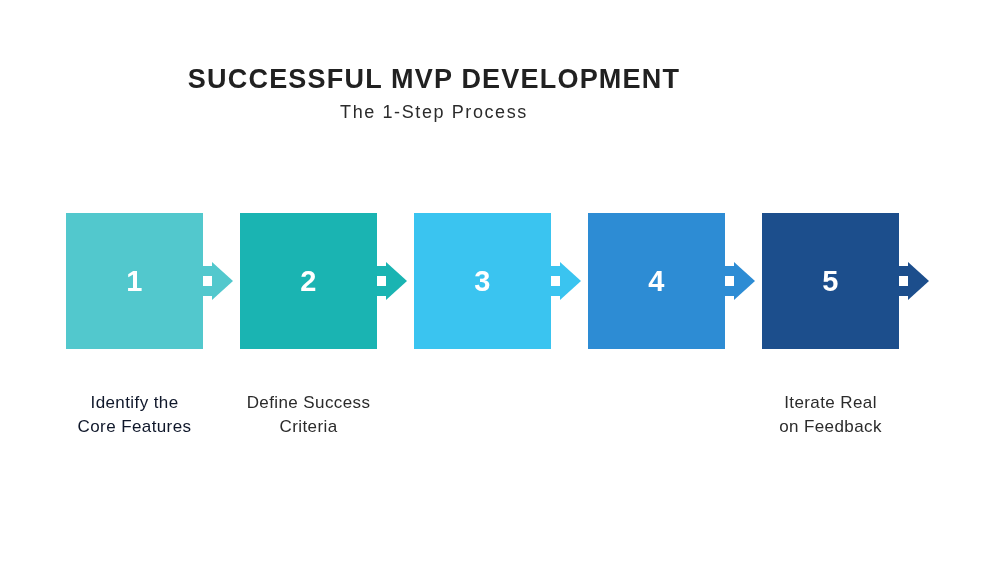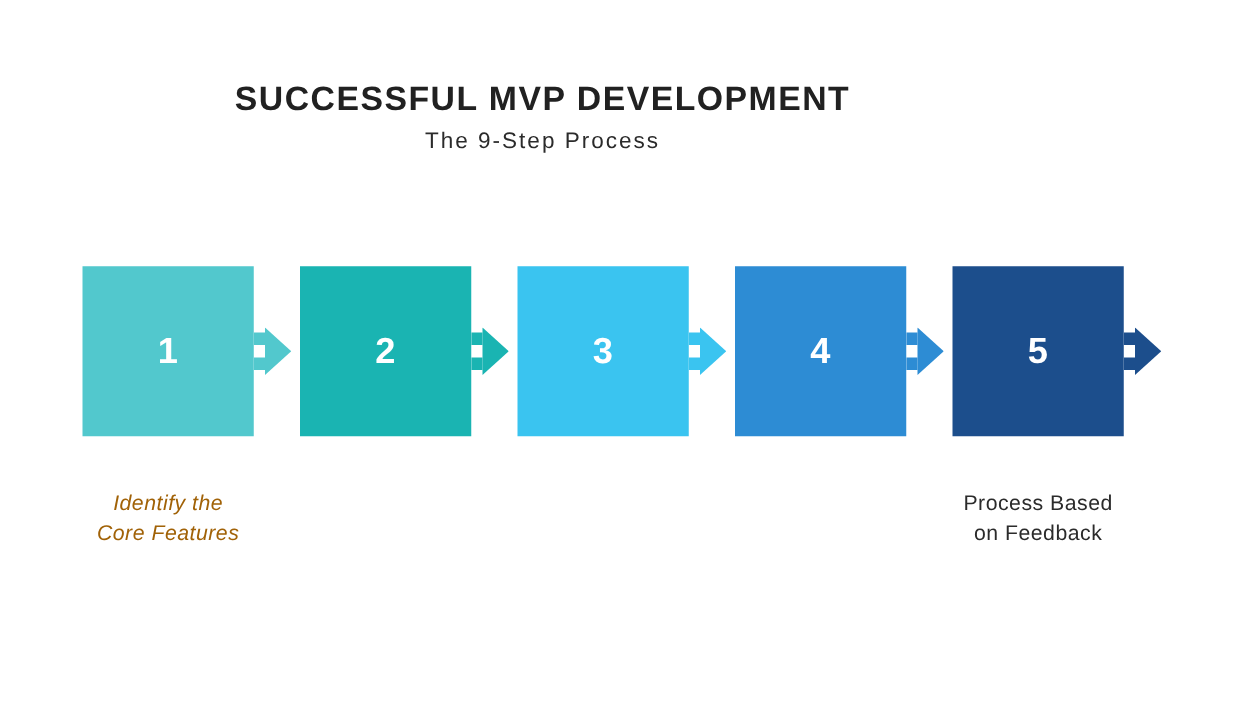--- a/index.html
+++ b/index.html
@@ -72,47 +72,49 @@
     letter-spacing: 0.4px;
     color: #2b2b2b;
     white-space: pre-line;
   }
 </style>
 </head>
 <body style="background: rgb(255, 255, 255);">
 
 <div class="header">
   <h1 class="title" style="color: rgb(33, 33, 33);">SUCCESSFUL MVP DEVELOPMENT</h1>
-  <p class="subtitle" style="color: rgb(43, 43, 43);">The 9-Step Process</p>
+  <p class="subtitle" style="color: rgb(43, 43, 43);">The 1-Step Process</p>
 </div>
 
 <div class="row">
 
   <div class="step">
     <div class="square" style="background: rgb(82, 200, 205);">
       <span class="num" style="color: rgb(255, 255, 255);">1</span>
       <svg class="arrow" viewBox="0 0 30 38" xmlns="http://www.w3.org/2000/svg" aria-hidden="true" style="color: rgb(82, 200, 205);">
         <rect x="0" y="4" width="9" height="10" fill="currentColor"></rect>
         <rect x="0" y="24" width="9" height="10" fill="currentColor"></rect>
         <polygon points="9,0 30,19 9,38" fill="currentColor"></polygon>
       </svg>
     </div>
-    <div class="label" style="color: #a16207; font-style: italic;">Identify the
+    <div class="label" style="color: #0f172a;">Identify the
 Core Features</div>
   </div>
 
   <div class="step">
     <div class="square" style="background: rgb(26, 180, 178);">
       <span class="num" style="color: rgb(255, 255, 255);">2</span>
       <svg class="arrow" viewBox="0 0 30 38" xmlns="http://www.w3.org/2000/svg" aria-hidden="true" style="color: rgb(26, 180, 178);">
         <rect x="0" y="4" width="9" height="10" fill="currentColor"></rect>
         <rect x="0" y="24" width="9" height="10" fill="currentColor"></rect>
         <polygon points="9,0 30,19 9,38" fill="currentColor"></polygon>
       </svg>
     </div>
+    <div class="label" style="color: rgb(43, 43, 43);">Define Success
+Criteria</div>
   </div>
 
   <div class="step">
     <div class="square" style="background: rgb(58, 196, 240);">
       <span class="num" style="color: rgb(255, 255, 255);">3</span>
       <svg class="arrow" viewBox="0 0 30 38" xmlns="http://www.w3.org/2000/svg" aria-hidden="true" style="color: rgb(58, 196, 240);">
         <rect x="0" y="4" width="9" height="10" fill="currentColor"></rect>
         <rect x="0" y="24" width="9" height="10" fill="currentColor"></rect>
         <polygon points="9,0 30,19 9,38" fill="currentColor"></polygon>
       </svg>
@@ -132,17 +134,17 @@
 
   <div class="step">
     <div class="square" style="background: rgb(28, 78, 140);">
       <span class="num" style="color: rgb(255, 255, 255);">5</span>
       <svg class="arrow" viewBox="0 0 30 38" xmlns="http://www.w3.org/2000/svg" aria-hidden="true" style="color: rgb(28, 78, 140);">
         <rect x="0" y="4" width="9" height="10" fill="currentColor"></rect>
         <rect x="0" y="24" width="9" height="10" fill="currentColor"></rect>
         <polygon points="9,0 30,19 9,38" fill="currentColor"></polygon>
       </svg>
     </div>
-    <div class="label" style="color: rgb(43, 43, 43);">Process Based
+    <div class="label" style="color: rgb(43, 43, 43);">Iterate Real
 on Feedback</div>
   </div>
 
 </div>
 
 </body></html>

